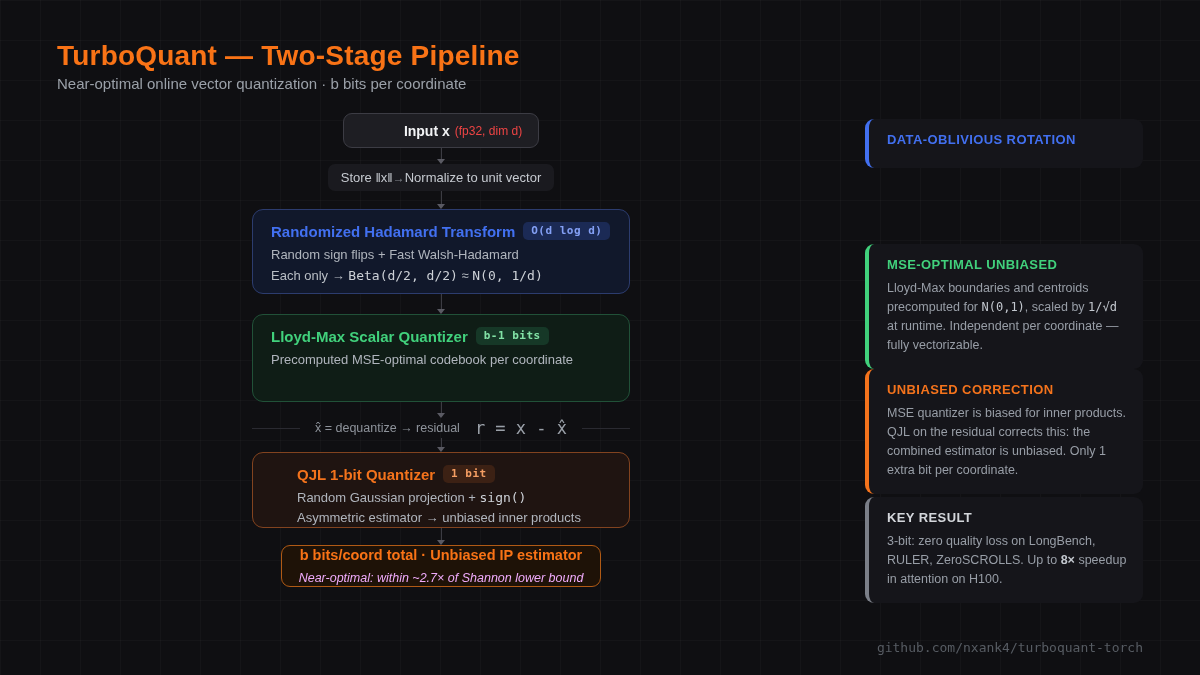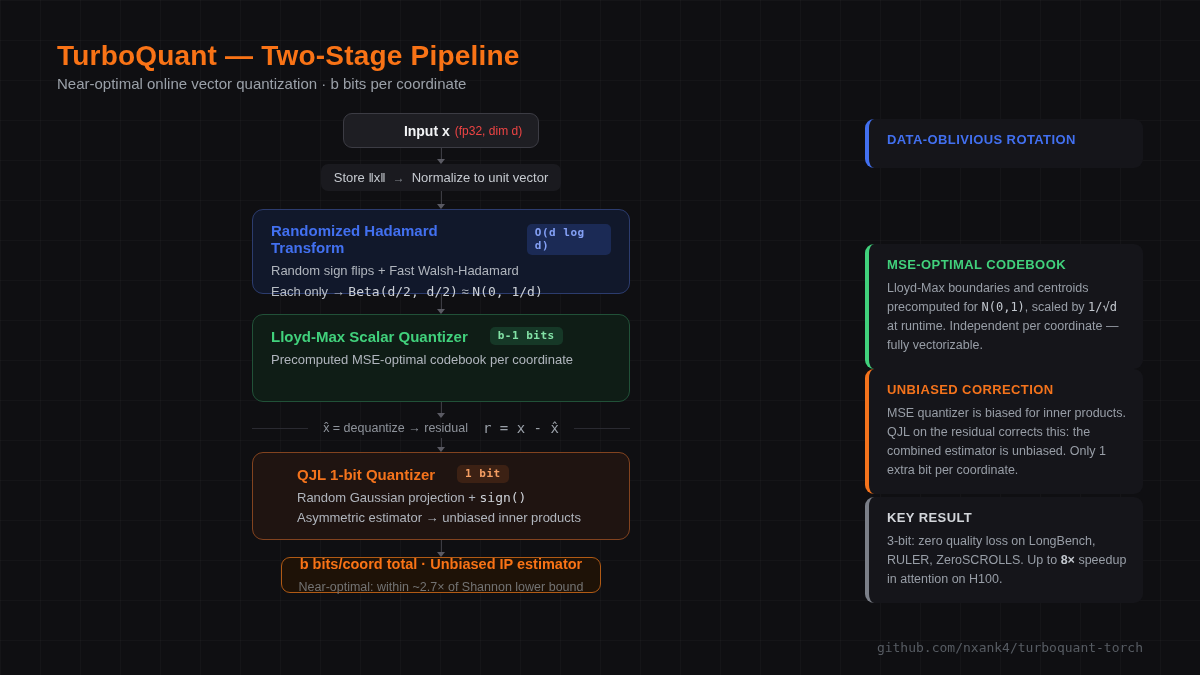--- a/index.html
+++ b/index.html
@@ -31,68 +31,68 @@
     display:flex; flex-direction:column; align-items:center;
   }
   .pill-input {
     background:#1e1e23; border:1px solid #3c3c44; border-radius:9px;
     padding:8px 16px; font-size:14px; height:35px; display:flex; align-items:center; gap:5px;
   }
   .pill-input .lbl { color:#f2f3f5; font-weight:bold;padding-left:44px; }
   .pill-input .meta { color:#ef4444; font-size:12px; }
   .pill-store {
     background:#1a1a1f; border-radius:7px; padding:5px 13px;
-    font-size:13px; color:#c6cad0; height:27px; display:flex; align-items:center; gap:7px;
+    font-size:13px; color:#c6cad0; height:27px; display:flex; align-items:center; 
   }
   .pill-store .arr { color:#83888f; font-size:12px; }
 
   .connector { display:flex; flex-direction:column; align-items:center; }
   .connector .line { width:1px; background:#3c3c43; flex:1; }
   .connector .head {
     width:0; height:0;
     border-left:4px solid transparent; border-right:4px solid transparent;
     border-top:5px solid #5a5a63;
   }
   .c16{height:16px} .c18{height:18px} .c20{height:20px} .c14{height:14px} .c17{height:17px}
 
   .stage { width:100%; border-radius:11px; padding:12px 18px; }
-  .stage .trow { display:flex; align-items:center; gap:22px; }
+  .stage .trow { display:flex; align-items:center; gap:8px; }
   .stage .title { font-size:15px; font-weight:bold; }
   .badge {
     font-family:"DejaVu Sans Mono", monospace; font-size:11px; font-weight:bold;
     border-radius:5px; padding:2px 8px 3px; letter-spacing:0.5px;
   }
   .stage .desc { font-size:13px; color:#b0b5bd; margin-top:7px; }
   .stage .math { font-size:13px; color:#b9bec5; margin-top:6px; }
   .stage .math .code { font-family:"DejaVu Sans Mono", monospace; font-size:13px; color:#cdd1d7; }
 
   .stage-hadamard { background:#11182b; border:1px solid #2c3c6e; height:85px; }
   .stage-hadamard .title { color:#4270f0; }
   .stage-hadamard .badge { background:#1b2a55; color:#84a0f5; }
 
   .stage-lloyd { background:#0f1d16; border:1px solid #215138; height:88px; }
   .stage-lloyd .title { color:#41d17c; }
   .stage-lloyd .badge { background:#163827; color:#82e2a6; }
 
-  .stage-qjl { background:#1f1411; border:1px solid #82431f; height:88px;padding-left:44px; }
+  .stage-qjl { background:#1f1411; border:1px solid #82431f; height:76px;padding-left:44px; }
   .stage-qjl .title { color:#f4731c; }
   .stage-qjl .badge { background:#3c2114; color:#f59e63; }
 
   .residual-row { width:100%; display:flex; align-items:center; gap:15px; height:20px; }
   .residual-row .hr { flex:1; height:1px; background:#2a2a31; }
   .residual-row .txt { font-size:12.5px; color:#8e939b; white-space:nowrap; }
-  .residual-row .code { font-family:"DejaVu Sans Mono", monospace; font-size:14px; color:#9aa0a8; }
+  .residual-row .code { font-family:"DejaVu Sans Mono", monospace; font-size:17px; color:#9aa0a8; }
 
   .result-box {
-    width:320px; height:36px; background:#1e1207; border:1px solid #b05a15;
+    width:320px; height:42px; background:#1e1207; border:1px solid #b05a15;
     border-radius:9px; display:flex; flex-direction:column; align-items:center; justify-content:center;
     text-align:center;
   }
   .result-box .rtitle { font-size:14.5px; font-weight:bold; color:#f97316; }
-  .result-box .rsub { font-size:12.5px; color:#737373; margin-top:8px; }
+  .result-box .rsub { font-size:12.5px; color:#f0abfc; margin-top:8px;font-style:italic; }
 
   
   .card {
     position:absolute; left:865px; width:278px;
     background:#15151a; border-radius:9px; padding:13px 16px 14px 18px;
     border-left:4px solid #22c55e;
   }
   .card .ctitle { font-size:13px; font-weight:bold; letter-spacing:0.4px; margin-bottom:7px; }
   .card .cbody { font-size:12.5px; line-height:19px; color:#989ea7; }
   .card .cbody .code { font-family:"DejaVu Sans Mono", monospace; font-size:12px; color:#c3c8cf; }
@@ -207,21 +207,21 @@
     <div class="rsub">Near-optimal: within ~2.7× of Shannon lower bound</div>
   </div>
 
 </div>
 
 <div class="card card-blue" style="top:119px;">
   <div class="ctitle">DATA-OBLIVIOUS ROTATION</div>
 </div>
 
 <div class="card card-green" style="top:244px;">
-  <div class="ctitle">MSE-OPTIMAL CODEBOOK</div>
+  <div class="ctitle">MSE-OPTIMAL UNBIASED</div>
   <div class="cbody"><span>Lloyd-Max boundaries and centroids precomputed for </span><span class="code">N(0,1)</span><span>, scaled by </span><span class="code">1/√d</span><span> at runtime. Independent per coordinate — fully vectorizable.</span></div>
 </div>
 
 <div class="card card-orange" style="top:369px;">
   <div class="ctitle">UNBIASED CORRECTION</div>
   <div class="cbody">MSE quantizer is biased for inner products. QJL on the residual corrects this: the combined estimator is unbiased. Only 1 extra bit per coordinate.</div>
 </div>
 
 <div class="card card-gray" style="top:497px;">
   <div class="ctitle">KEY RESULT</div>

